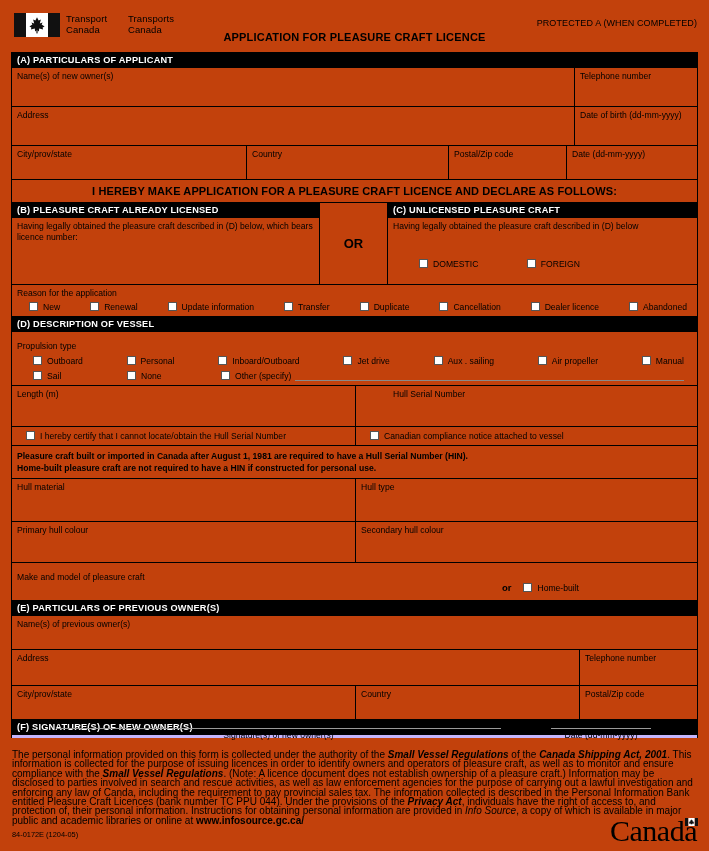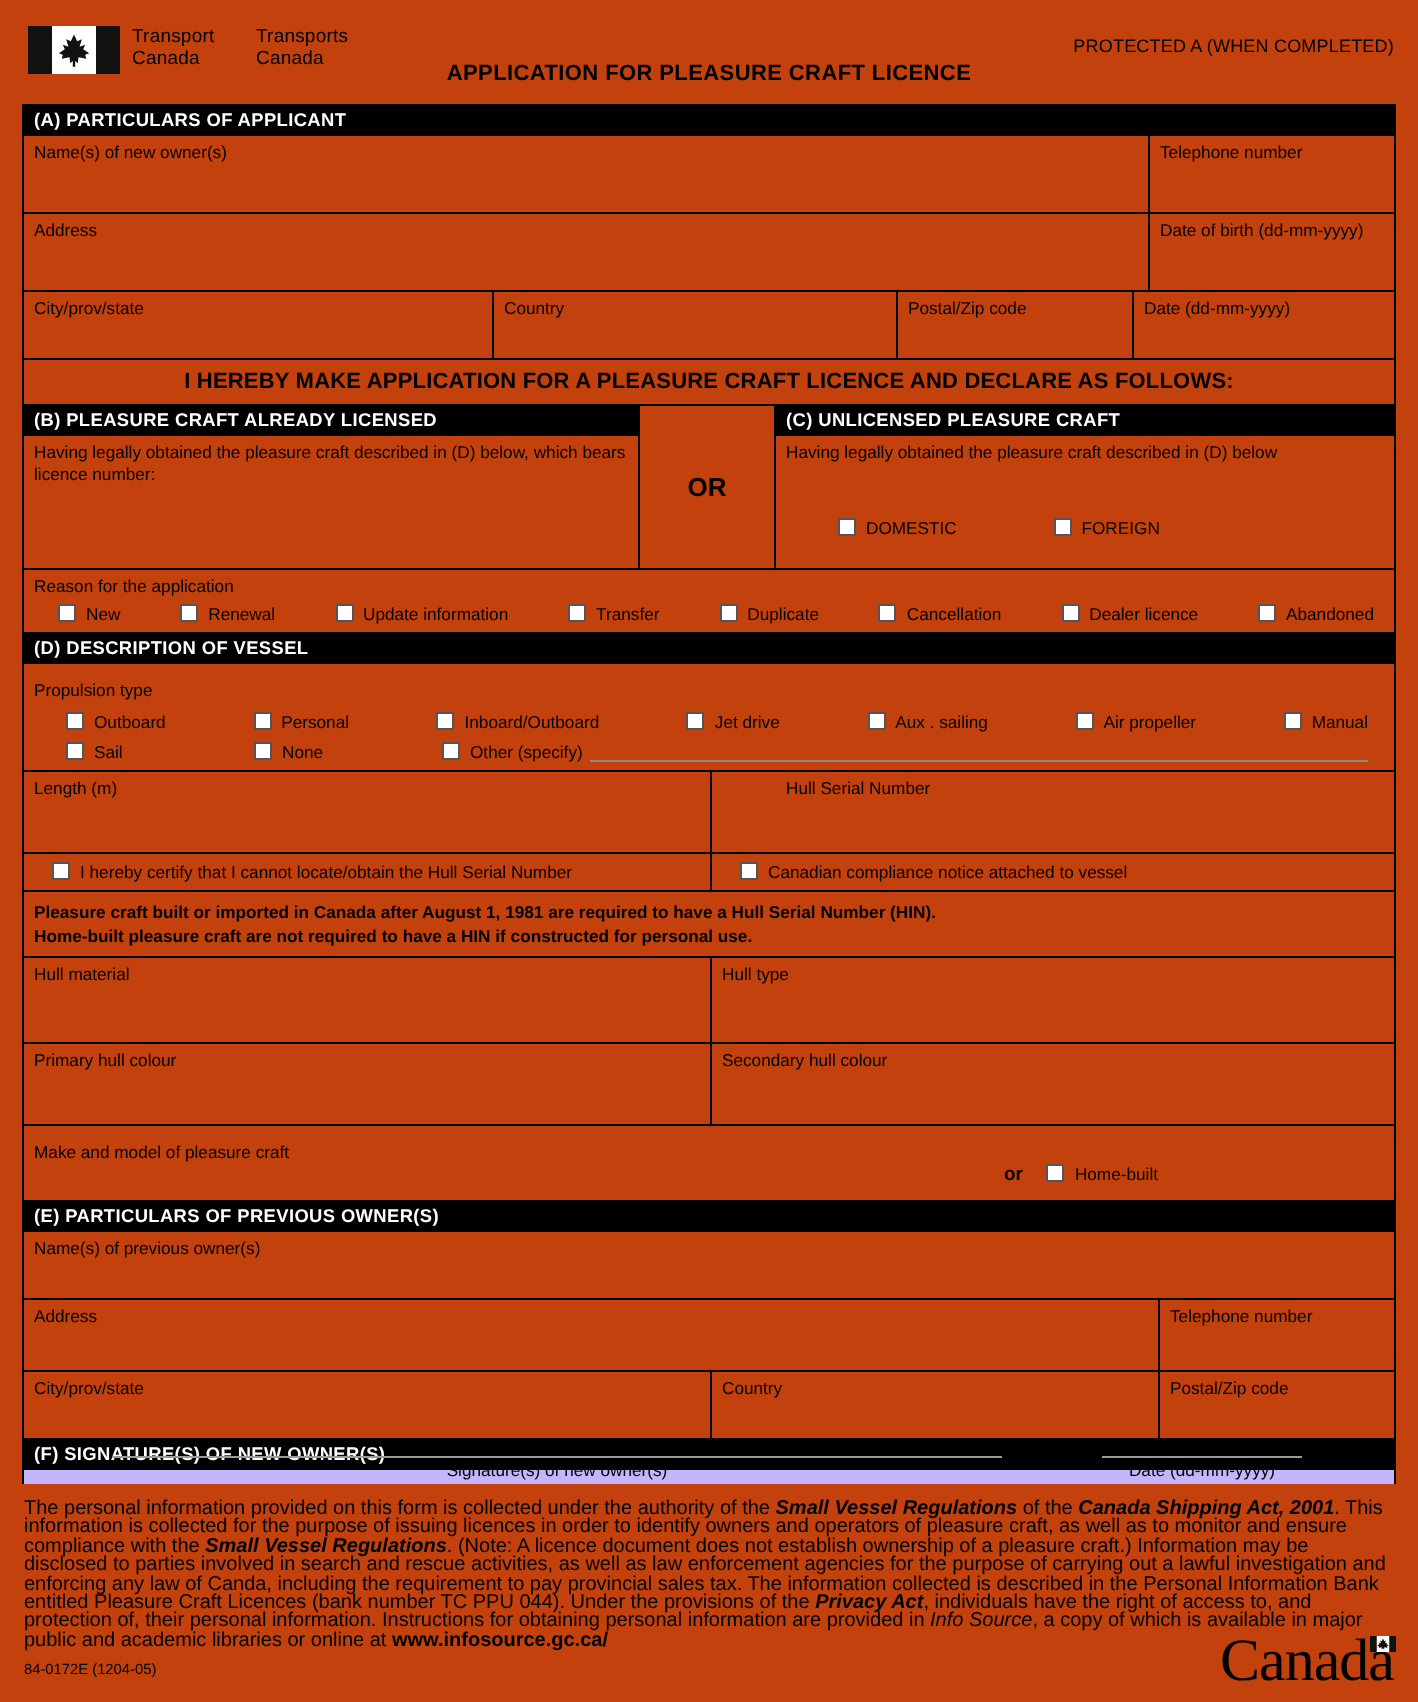--- a/index.html
+++ b/index.html
@@ -470,21 +470,21 @@
         <span class="lbl">City/prov/state</span>
       </div>
       <div class="cell" style="width:224px;height:33px;">
         <span class="lbl">Country</span>
       </div>
       <div class="cell" style="flex:1;height:33px;">
         <span class="lbl">Postal/Zip code</span>
       </div>
     </div>
 
-    <div class="secbar" style="border-bottom:7px solid #c4b5fd;">(F) SIGNATURE(S) OF NEW OWNER(S)</div>
+    <div class="secbar" style="border-bottom:3px solid #c4b5fd;">(F) SIGNATURE(S) OF NEW OWNER(S)</div>
   </div>
 
   <div class="sigarea">
     <div class="sigline a"></div>
     <div class="sigline b"></div>
     <div class="sigcap a">Signature(s) of new owner(s)</div>
     <div class="sigcap b">Date (dd-mm-yyyy)</div>
   </div>
 
   <div class="privacy">

